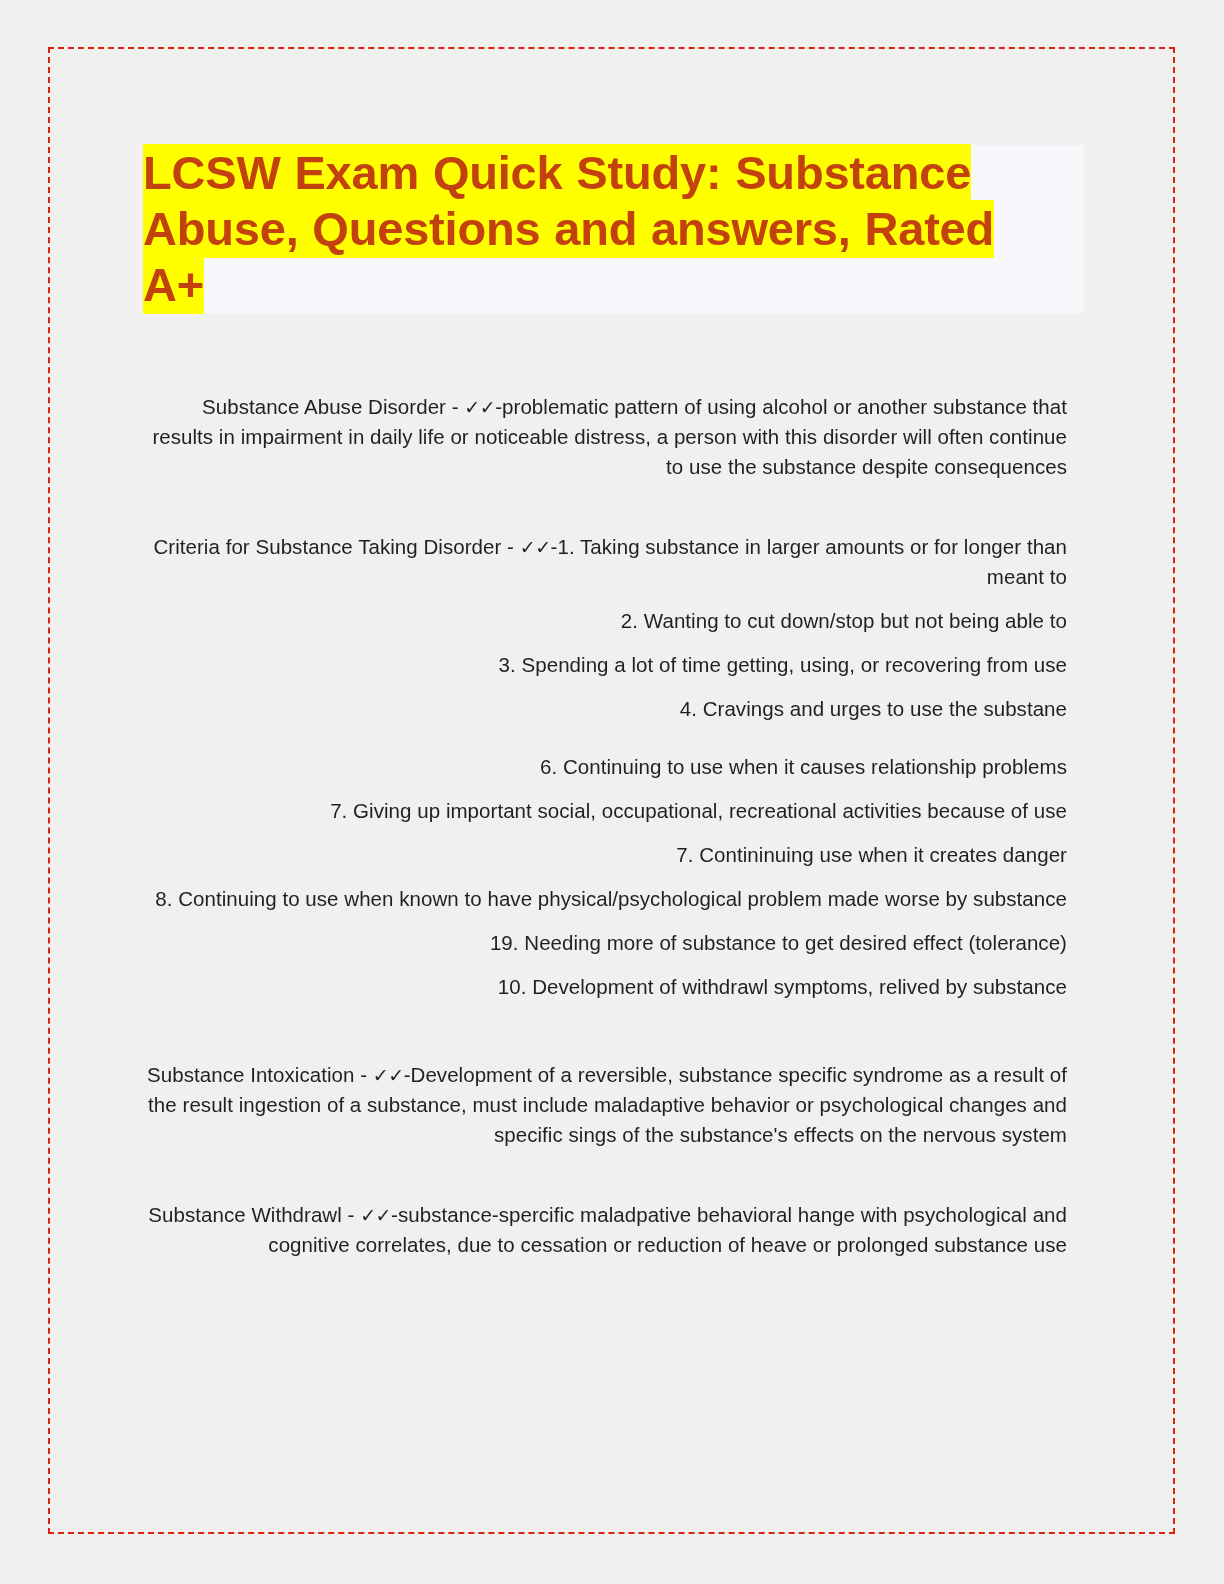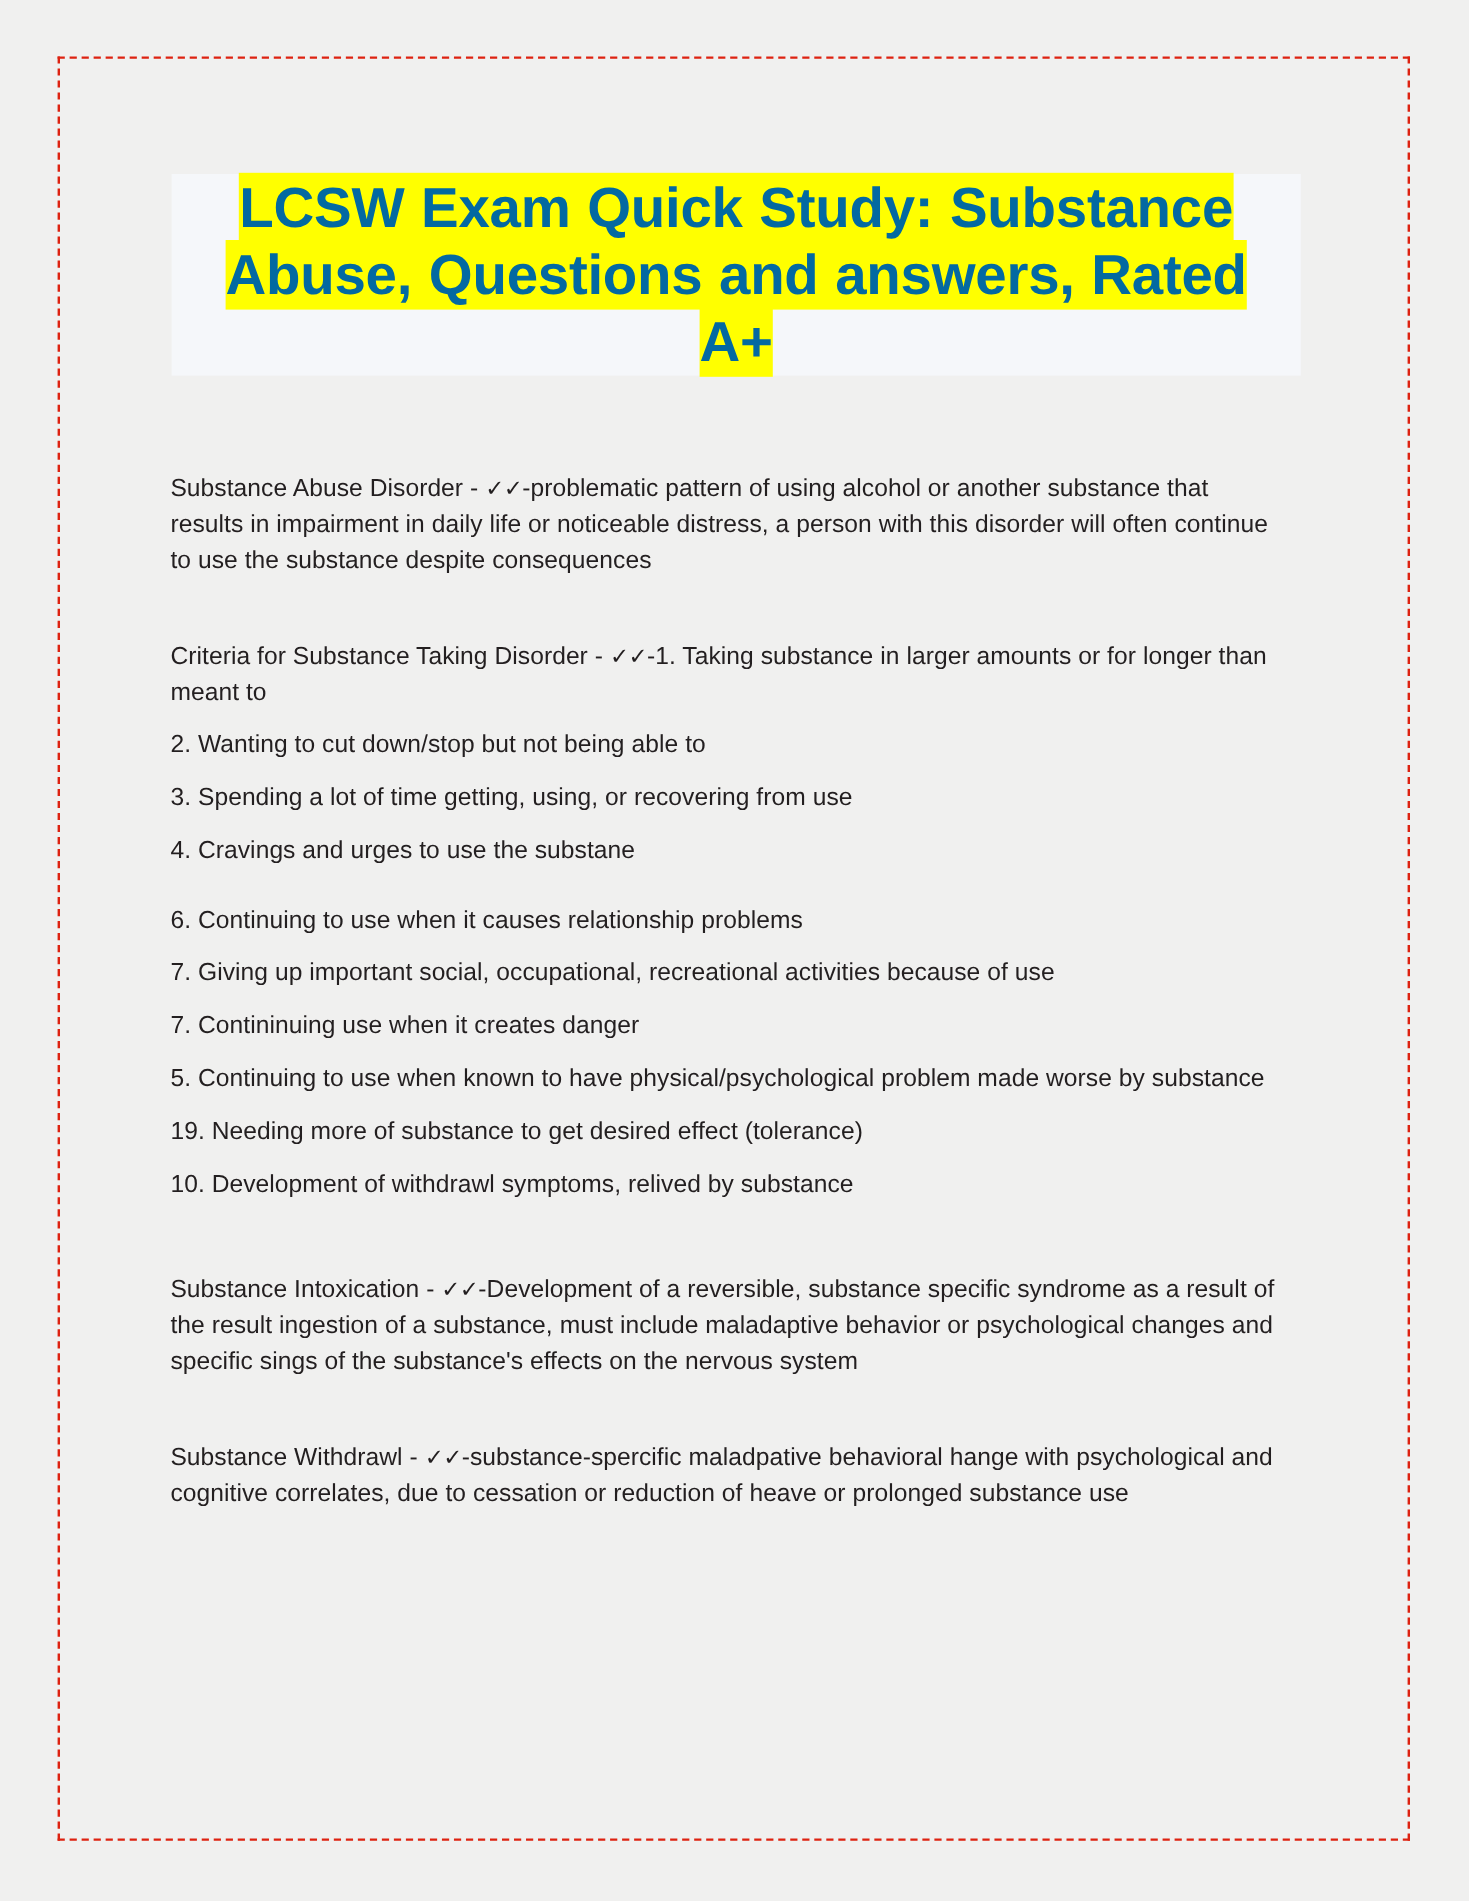--- a/index.html
+++ b/index.html
@@ -45,24 +45,23 @@
     width: 941px;
     background: #f5f7fa;
     padding: 0;
   }
   .doc-title {
     margin: 0;
     font-family: "Liberation Sans Narrow", "Liberation Sans", sans-serif;
     font-weight: bold;
     font-size: 47px;
     line-height: 56px;
-    color: #0369a1;
+    color: #c2410c;
     letter-spacing: -0.2px;
     word-spacing: 1px;
-    text-align: center;
   }
   .doc-title .hl {
     background: #ffff00;
     box-decoration-break: clone;
     -webkit-box-decoration-break: clone;
     padding: 2px 0 3px 0;
   }
 
   
   .body-area {
@@ -71,20 +70,21 @@
     top: 392px;
     width: 925px;
   }
   .para {
     margin: 0;
     font-family: "Liberation Sans Narrow", "Liberation Sans", sans-serif;
     font-size: 20.5px;
     line-height: 30px;
     color: #231f20;
     letter-spacing: 0.05px;
+    text-align: right;
   }
   .para .chk {
     font-family: "DejaVu Sans", sans-serif;
     font-weight: bold;
     font-size: 19px;
     letter-spacing: -0.5px;
   }
 
   
   .gap-section { height: 50px; }
@@ -117,21 +117,21 @@
     <div class="gap-item"></div>
     <p class="para">4. Cravings and urges to use the substane</p>
     <div class="gap-item"></div>
     <div class="gap-item"></div>
     <p class="para">6. Continuing to use when it causes relationship problems</p>
     <div class="gap-item"></div>
     <p class="para">7. Giving up important social, occupational, recreational activities because of use</p>
     <div class="gap-item"></div>
     <p class="para">7. Contininuing use when it creates danger</p>
     <div class="gap-item"></div>
-    <p class="para">5. Continuing to use when known to have physical/psychological problem made worse by substance</p>
+    <p class="para">8. Continuing to use when known to have physical/psychological problem made worse by substance</p>
     <div class="gap-item"></div>
     <p class="para">19. Needing more of substance to get desired effect (tolerance)</p>
     <div class="gap-item"></div>
     <p class="para">10. Development of withdrawl symptoms, relived by substance</p>
 
     <div class="gap-big"></div>
 
     <p class="para"><span>Substance Intoxication</span><span> - </span><span class="chk">✓✓</span><span>-</span><span>Development of a reversible, substance specific syndrome as a result of the result ingestion of a substance, must include maladaptive behavior or psychological changes and specific sings of the substance's effects on the nervous system</span></p>
 
     <div class="gap-section"></div>

